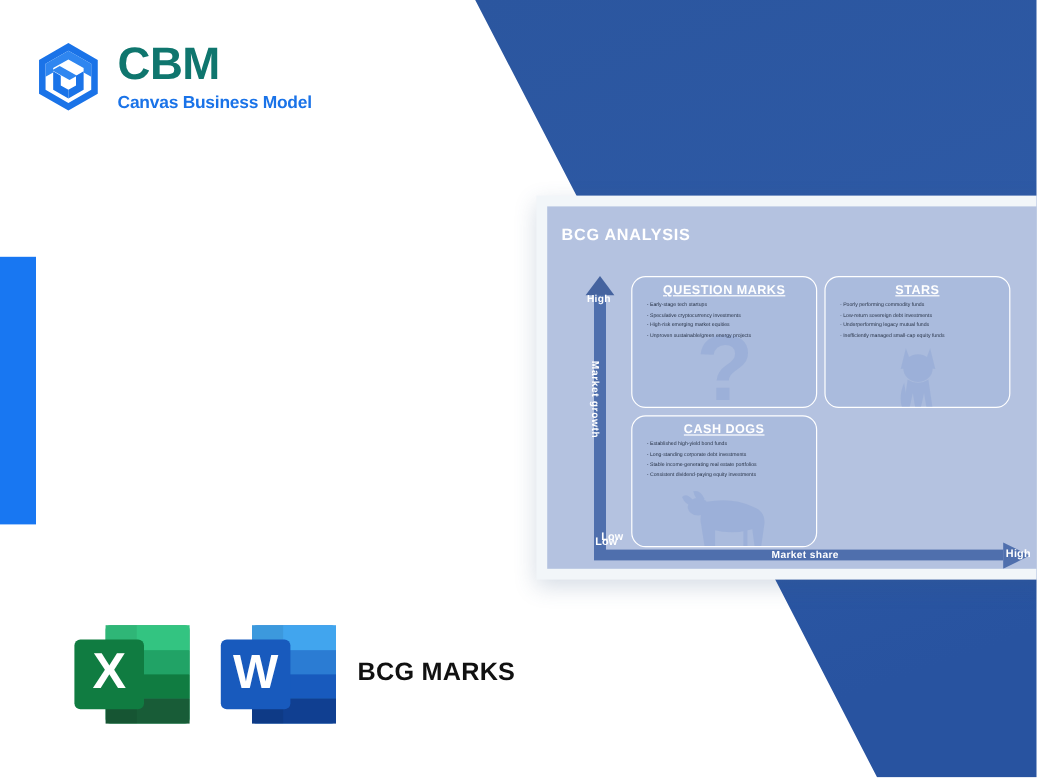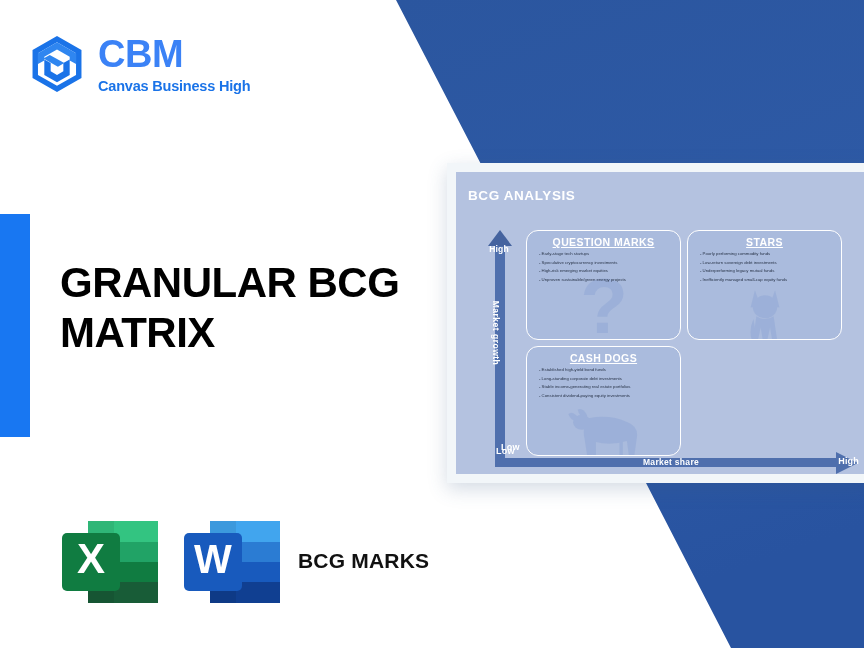--- a/index.html
+++ b/index.html
@@ -22,21 +22,21 @@
   .left-tab{
     position:absolute;left:0;top:214px;width:30px;height:223px;
     background:#1877f2;z-index:3;
   }
 
   
   .logo-wrap{position:absolute;left:28px;top:34px;z-index:4;display:flex;align-items:center;}
   .logo-mark{width:58px;height:60px;}
   .logo-text{margin-left:12px;}
   .logo-title{
-    font-size:38px;font-weight:bold;color:#3b82f6;letter-spacing:-0.5px;line-height:1;
+    font-size:38px;font-weight:bold;color:#0f766e;letter-spacing:-0.5px;line-height:1;
   }
   .logo-sub{
     font-size:14.5px;font-weight:bold;color:#1a73e8;margin-top:5px;letter-spacing:-0.2px;
   }
 
   
   .headline{
     position:absolute;left:60px;top:258px;z-index:4;
     font-size:42px;font-weight:bold;color:#000;line-height:1.18;
     letter-spacing:-0.5px;max-width:380px;
@@ -171,25 +171,24 @@
         <path d="M32 2 L59 17.5 L59 48.5 L32 64 L5 48.5 L5 17.5 Z
                  M32 9 L11 21 L11 45 L32 57 L53 45 L53 21 Z" fill="#1a73e8"></path>
         <path d="M32 9 L53 21 L53 33 L46 29 L46 25 L32 17 L18 25 L18 29 L11 33 L11 21 Z" fill="#2f86f0"></path>
         <path d="M18 28 L25 32 L25 41 L32 45 L32 53 L18 45 Z" fill="#1a73e8"></path>
         <path d="M46 28 L46 45 L32 53 L32 45 L39 41 L39 32 Z" fill="#1a73e8"></path>
         <path d="M24 23 L40 32 L33 36 L17 27 Z" fill="#2f86f0"></path>
       </g>
     </svg>
     <div class="logo-text">
       <div class="logo-title">CBM</div>
-      <div class="logo-sub">Canvas Business High</div>
+      <div class="logo-sub">Canvas Business Model</div>
     </div>
   </div>
 
-  <div class="headline">GRANULAR BCG MATRIX</div>
 
   <div class="office-row">
     <div class="xl-icon">
       <svg viewBox="0 0 100 92" width="100" height="92">
         <rect x="28" y="6" width="70" height="82" rx="4" fill="#21a366"></rect>
         <rect x="28" y="6" width="70" height="21" fill="#33c481"></rect>
         <rect x="28" y="27" width="70" height="20" fill="#21a366"></rect>
         <rect x="28" y="47" width="70" height="20" fill="#107c41"></rect>
         <rect x="28" y="67" width="70" height="21" fill="#185c37"></rect>
         <rect x="28" y="6" width="26" height="82" fill="#000" opacity="0.07"></rect>

